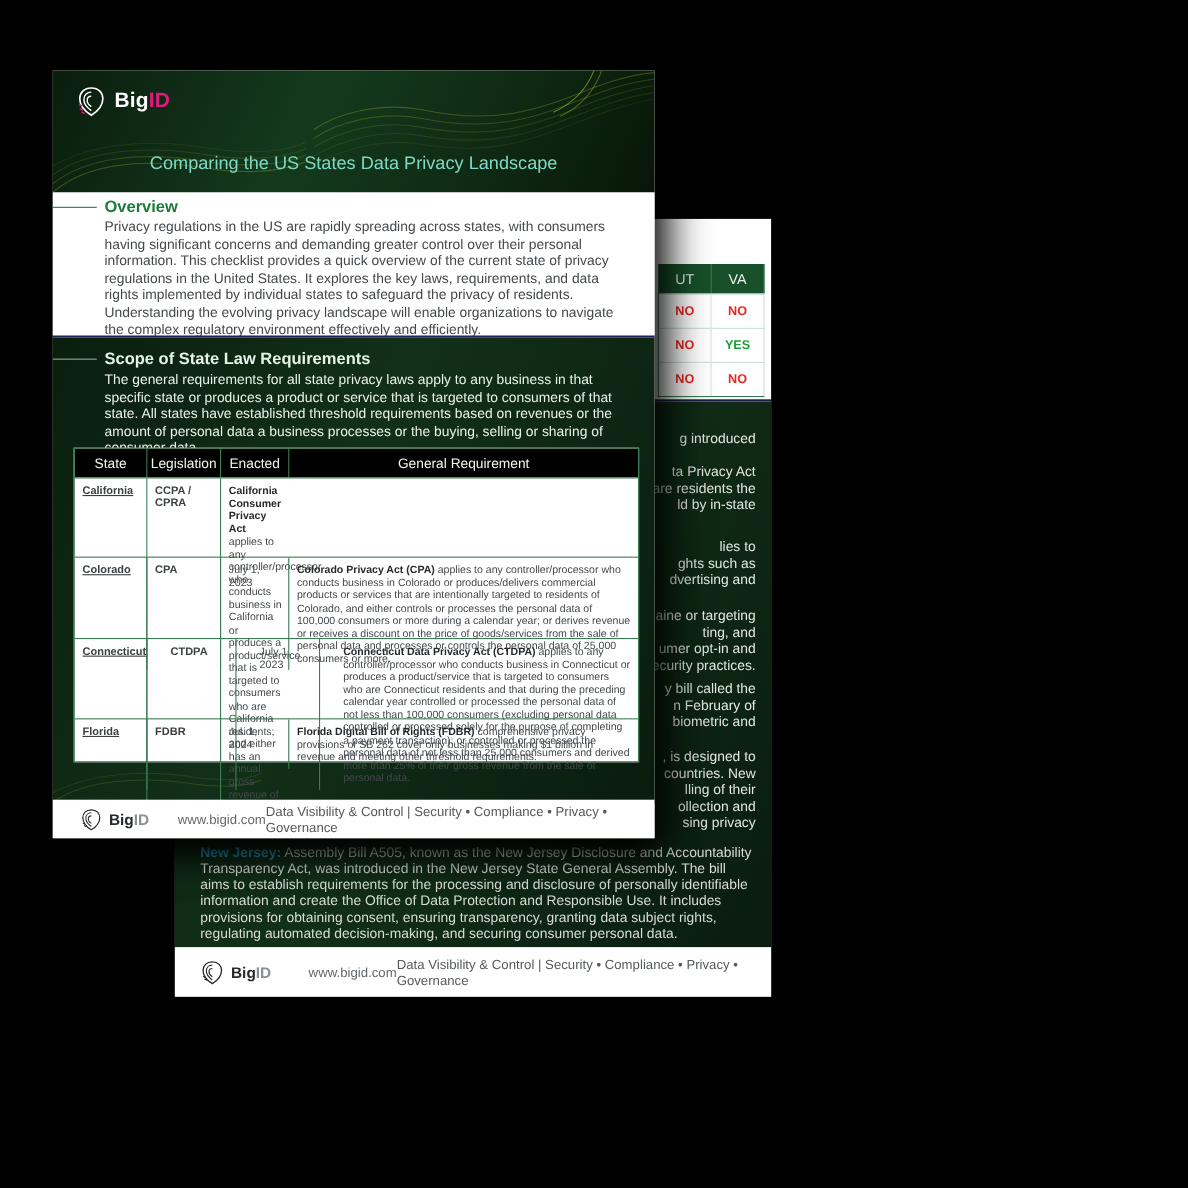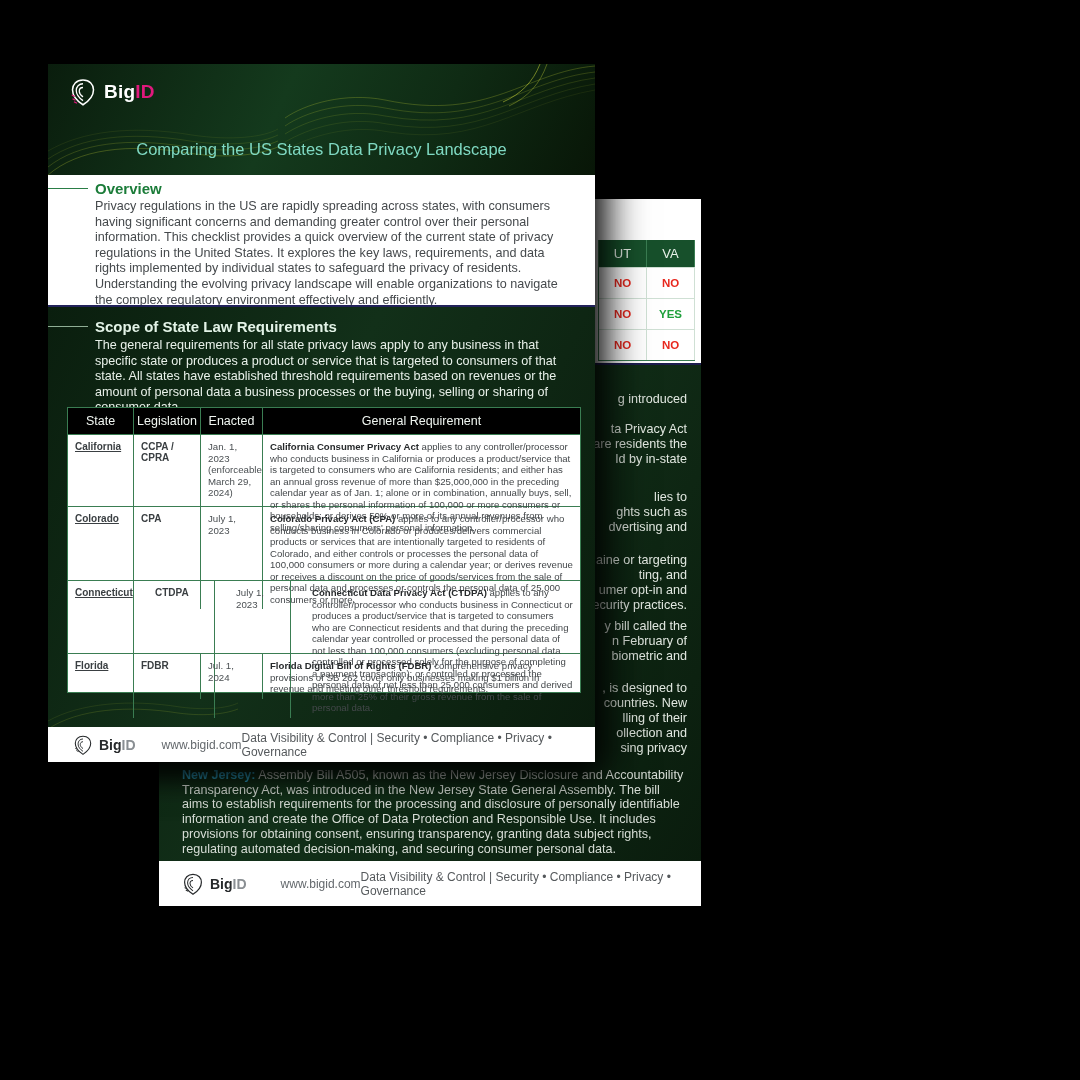--- a/index.html
+++ b/index.html
@@ -205,21 +205,20 @@
       <div class="trow thead">
         <div>State</div>
         <div>Legislation</div>
         <div>Enacted</div>
         <div>General Requirement</div>
       </div>
 
       <div class="trow body r-cal">
         <div class="c-state">California</div>
         <div class="c-leg">CCPA / CPRA</div>
-        <div class="c-en">Jan. 1, 2023 (enforceable March 29, 2024)</div>
         <div class="c-req"><b>California Consumer Privacy Act</b><span> applies to any controller/processor who conducts business in California or produces a product/service that is targeted to consumers who are California residents; and either has an annual gross revenue of more than $25,000,000 in the preceding calendar year as of Jan. 1; alone or in combination, annually buys, sell, or shares the personal information of 100,000 or more consumers or households; or derives 50% or more of its annual revenues from selling/sharing consumers' personal information.</span></div>
       </div>
 
       <div class="trow body r-col">
         <div class="c-state">Colorado</div>
         <div class="c-leg">CPA</div>
         <div class="c-en">July 1, 2023</div>
         <div class="c-req"><b>Colorado Privacy Act (CPA)</b><span> applies to any controller/processor who conducts business in Colorado or produces/delivers commercial products or services that are intentionally targeted to residents of Colorado, and either controls or processes the personal data of 100,000 consumers or more during a calendar year; or derives revenue or receives a discount on the price of goods/services from the sale of personal data and processes or controls the personal data of 25,000 consumers or more.</span></div>
       </div>
 

